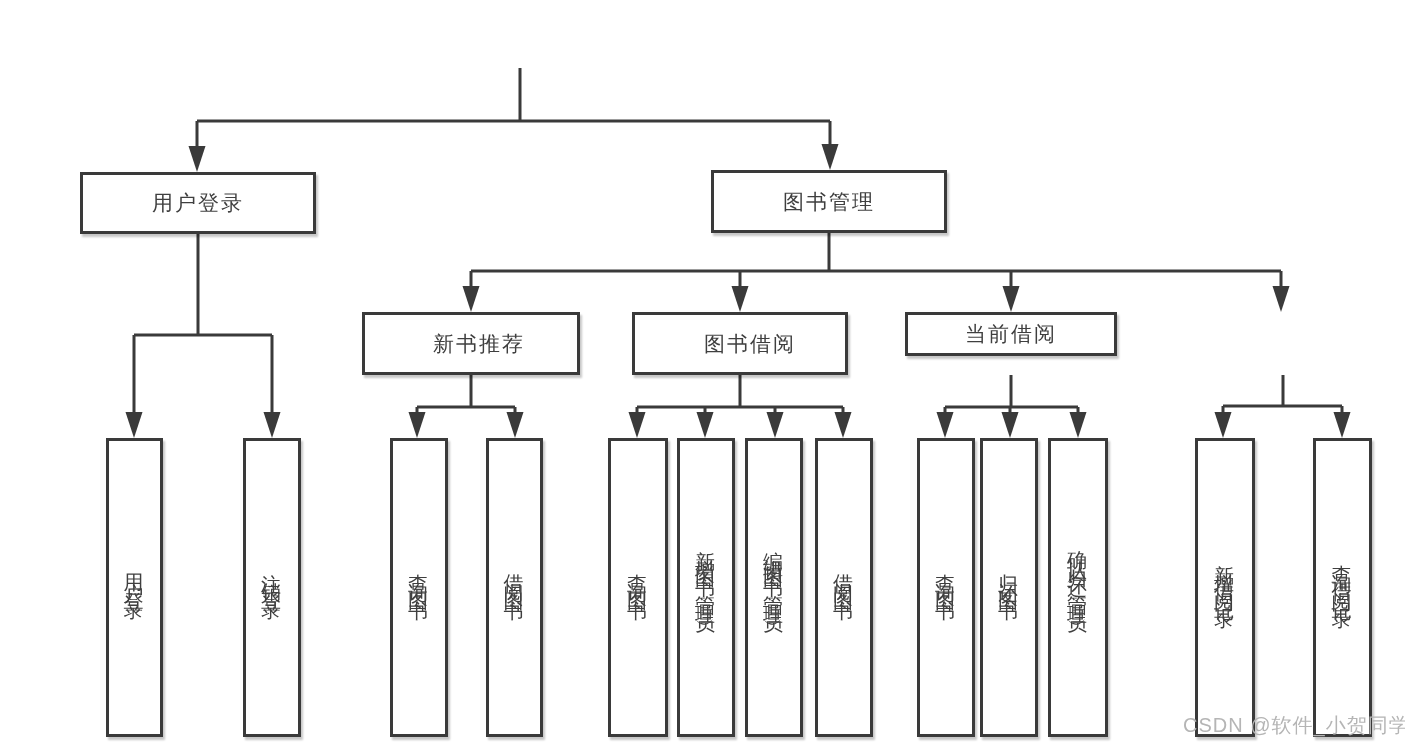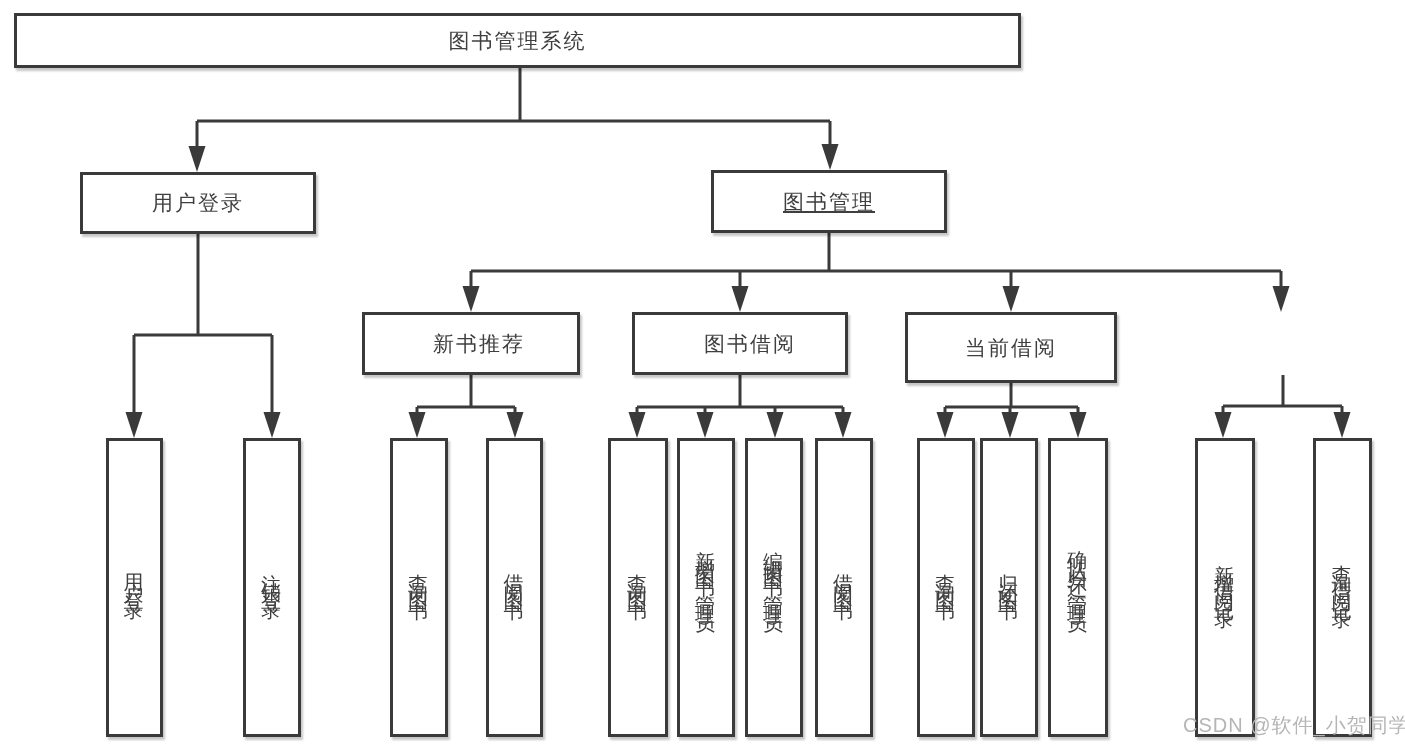--- a/index.html
+++ b/index.html
@@ -88,28 +88,27 @@
       <polygon points="766.5,412 783.5,412 775,438"></polygon>
       <polygon points="834.5,412 851.5,412 843,438"></polygon>
       <polygon points="936.5,412 953.5,412 945,438"></polygon>
       <polygon points="1001.5,412 1018.5,412 1010,438"></polygon>
       <polygon points="1069.5,412 1086.5,412 1078,438"></polygon>
       <polygon points="1214.5,412 1231.5,412 1223,438"></polygon>
       <polygon points="1333.5,412 1350.5,412 1342,438"></polygon>
     </g>
   </svg>
 
-  <div class="box h-label" style="left:14px; top:13px; width:1007px; height:55px;">图书管理系统</div>
 
   <div class="box h-label" style="left:80px; top:172px; width:236px; height:62px;">用户登录</div>
-  <div class="box h-label" style="left:711px; top:170px; width:236px; height:63px;text-decoration:underline;">图书管理</div>
+  <div class="box h-label" style="left:711px; top:170px; width:236px; height:63px;">图书管理</div>
 
   <div class="box h-label" style="left:362px; top:312px; width:218px; height:63px;padding-left:16px;">新书推荐</div>
   <div class="box h-label" style="left:632px; top:312px; width:216px; height:63px;padding-left:20px;">图书借阅</div>
-  <div class="box h-label" style="left:905px; top:312px; width:212px; height:71px;">当前借阅</div>
+  <div class="box h-label" style="left:905px; top:312px; width:212px; height:44px;">当前借阅</div>
 
   <div class="box v-label" style="left:106px; top:438px; width:57px; height:299px;">用户登录</div>
   <div class="box v-label" style="left:243px; top:438px; width:58px; height:299px;">注销登录</div>
 
   <div class="box v-label" style="left:390px; top:438px; width:58px; height:299px;">查询图书</div>
   <div class="box v-label" style="left:486px; top:438px; width:57px; height:299px;">借阅图书</div>
 
   <div class="box v-label" style="left:608px; top:438px; width:60px; height:299px;">查询图书</div>
   <div class="box v-label" style="left:677px; top:438px; width:58px; height:299px;">新增图书（管理员）</div>
   <div class="box v-label" style="left:745px; top:438px; width:58px; height:299px;">编辑图书（管理员）</div>

